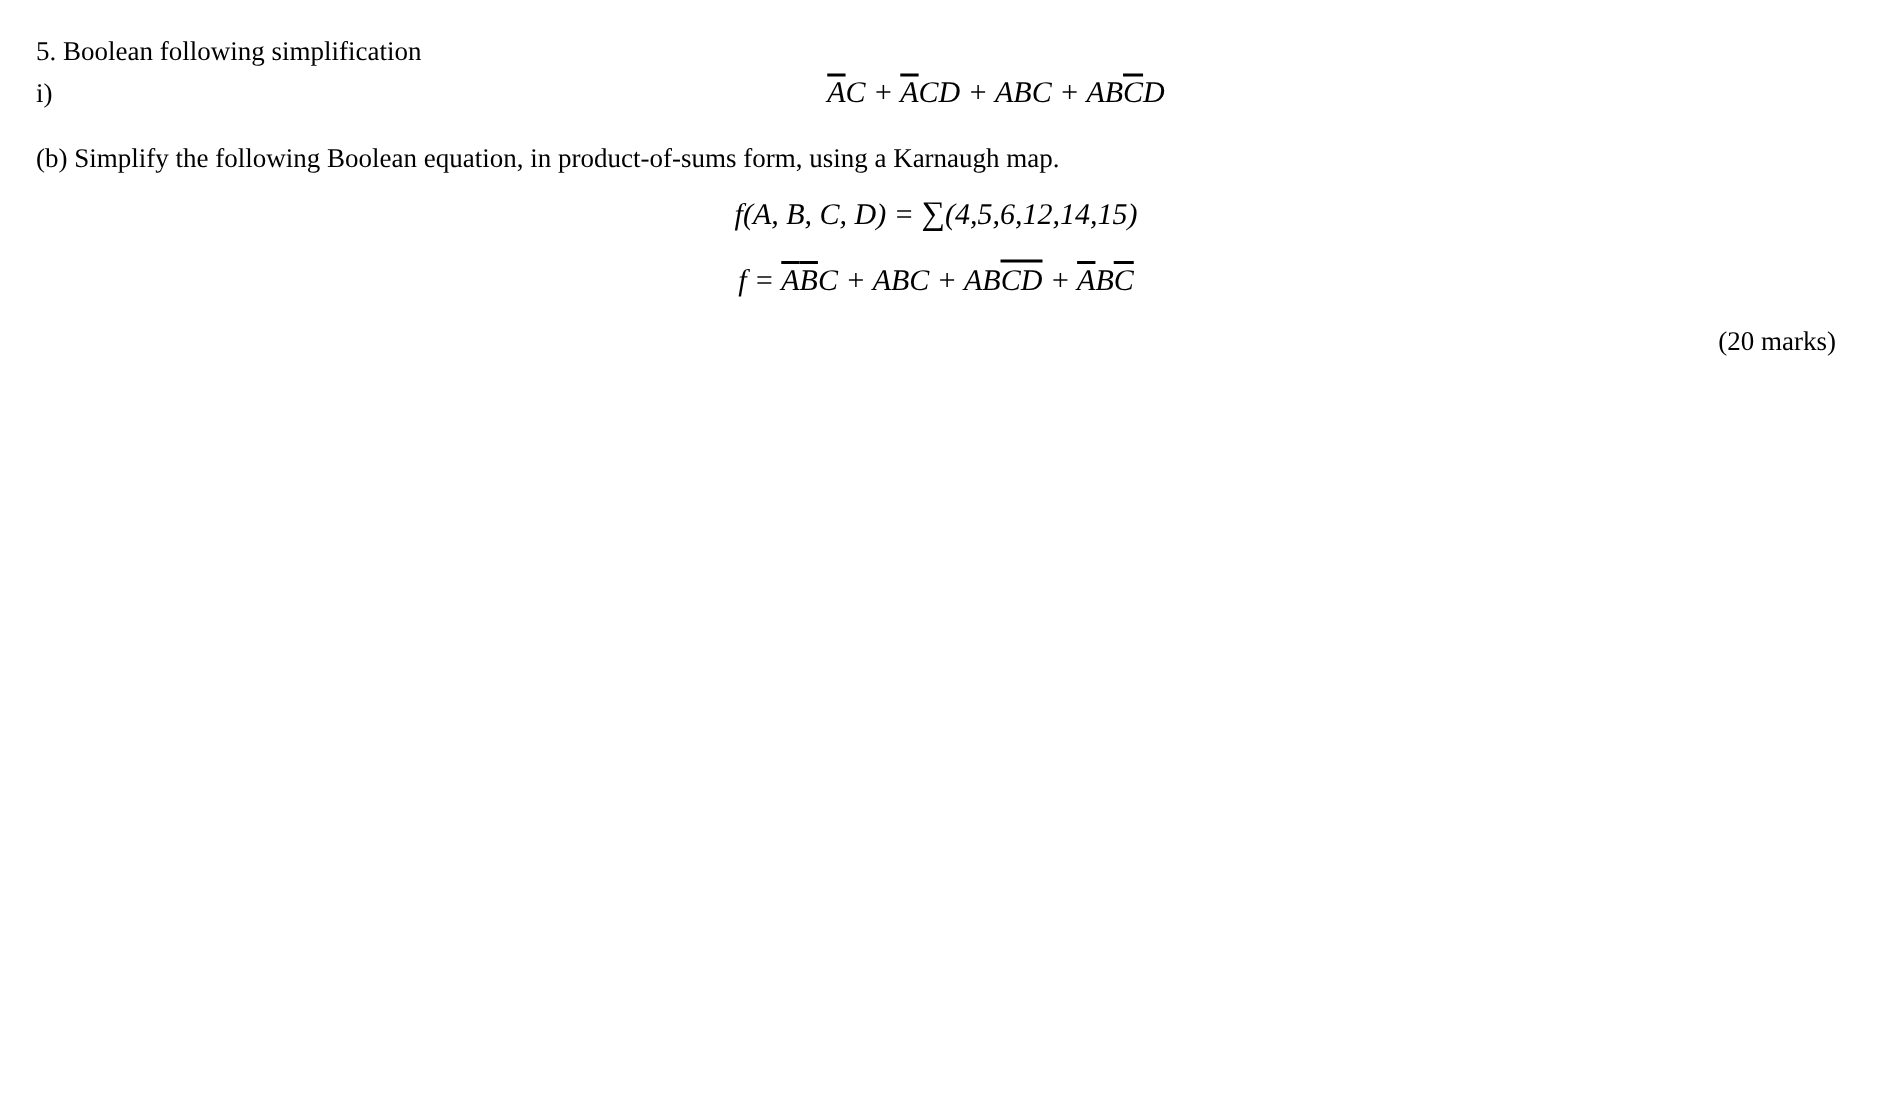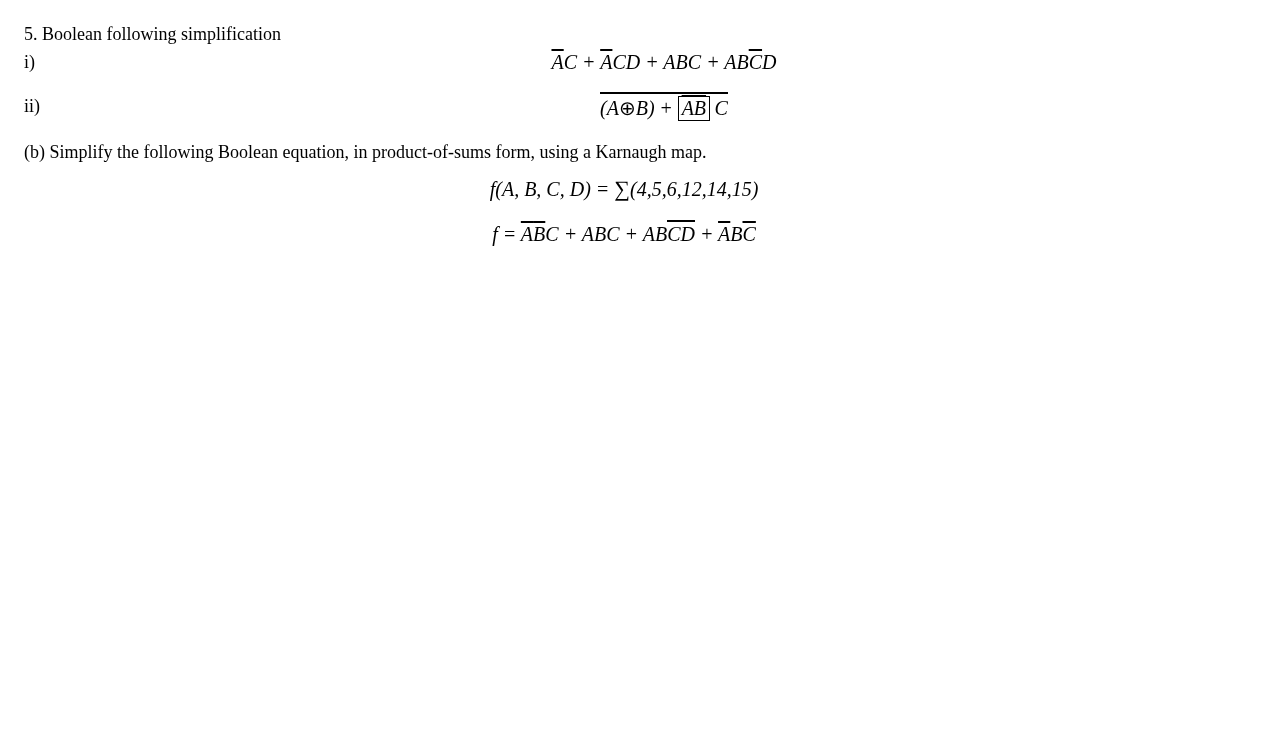--- a/index.html
+++ b/index.html
@@ -113,35 +113,20 @@
         <span style="text-decoration:overline; font-style:italic;">A</span><span style="font-style:italic;">CD</span>
         <span style="font-style:italic;"> + </span>
         <span style="font-style:italic;">ABC</span>
         <span style="font-style:italic;"> + </span>
         
         <span style="font-style:italic;">AB</span><span style="text-decoration:overline; font-style:italic;">C</span><span style="font-style:italic;">D</span>
       </span>
     </div>
   </div>
 
-  <div class="expr-row">
-    <div class="roman-label">ii)</div>
-    <div class="expr-center">
-
-      <span style="display:inline-block; border-top: 2px solid #000; padding-top:2px;">
-        <span style="font-style:italic; font-size:20px;">(A</span><span style="font-size:20px; font-style:normal;">⊕</span><span style="font-style:italic; font-size:20px;">B)</span>
-        <span style="font-style:italic; font-size:20px;"> + </span>
-        
-        <span style="display:inline-block; border: 1.5px solid #000; padding: 0 3px; font-style:italic; font-size:20px;">
-          <span style="text-decoration:overline;">AB</span>
-        </span>
-        <span style="font-style:italic; font-size:20px;">C</span>
-      </span>
-    </div>
-  </div>
 
   <div class="karnaugh-section">
     <div class="karnaugh-label">
       <span>(b)</span>
       <span>Simplify the following Boolean equation, in product-of-sums form, using a Karnaugh map.</span>
     </div>
     <div class="f-expr-row">
       <span class="f-expr">
         <span style="font-style:italic;">f</span>(<span style="font-style:italic;text-align:center;">A, B, C, D</span>) = <span style="font-style:normal; font-size:22px;">∑</span>(4,5,6,12,14,15)
       </span>
@@ -161,14 +146,17 @@
         <span style="font-style:italic;"> + </span>
         
         <span style="font-style:italic;">AB</span><span style="display:inline-block; border-top:2px solid #000; padding-top:1px; font-style:italic;">CD</span>
         <span style="font-style:italic;"> + </span>
         
         <span style="text-decoration:overline; font-style:italic;">A</span><span style="font-style:italic;">B</span><span style="text-decoration:overline; font-style:italic;">C</span>
       </span>
     </div>
   </div>
 
+  <div class="marks-row">
+    <span class="marks">(20 marks)</span>
+  </div>
 
 </div>
 
 </body></html>

